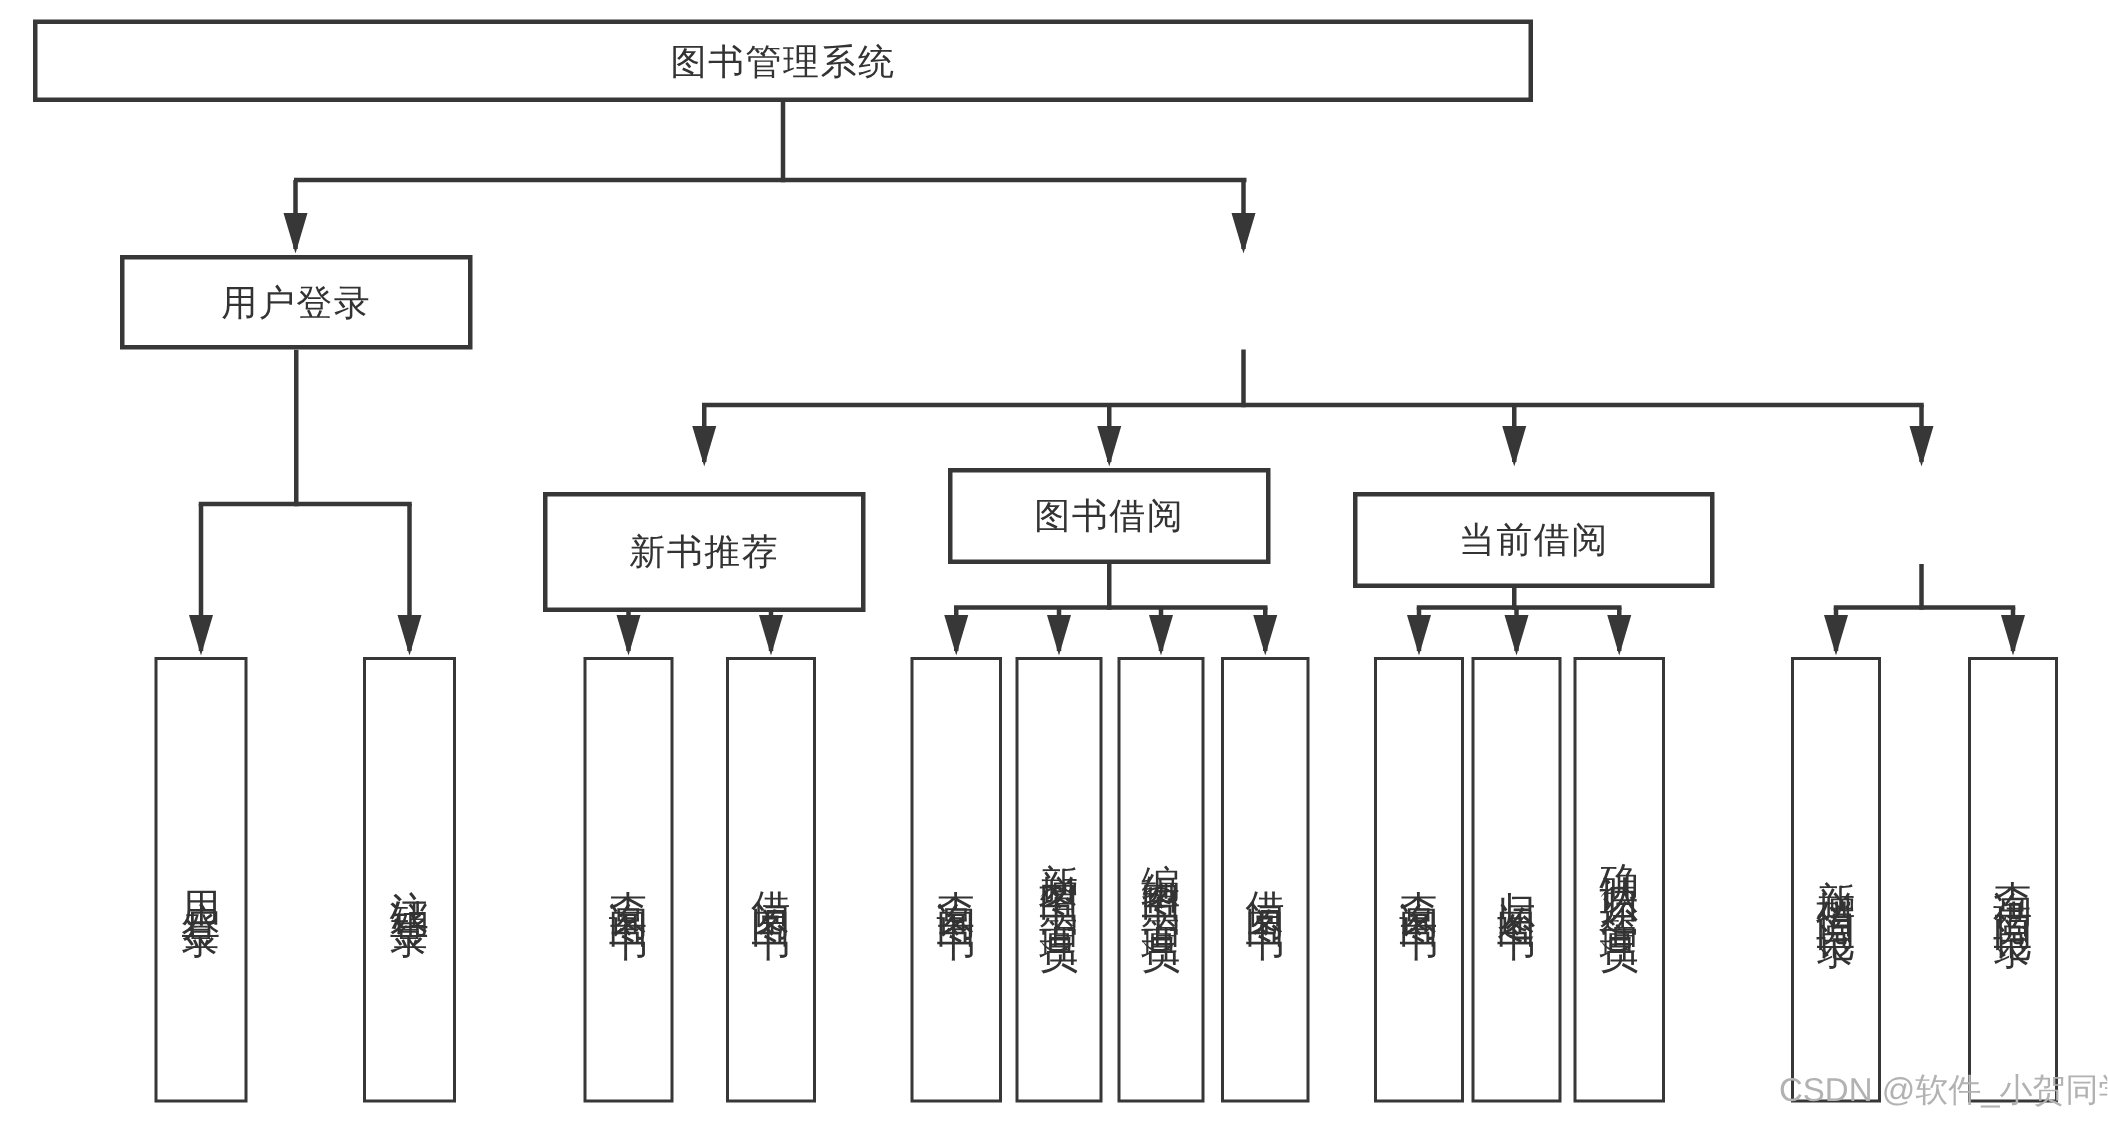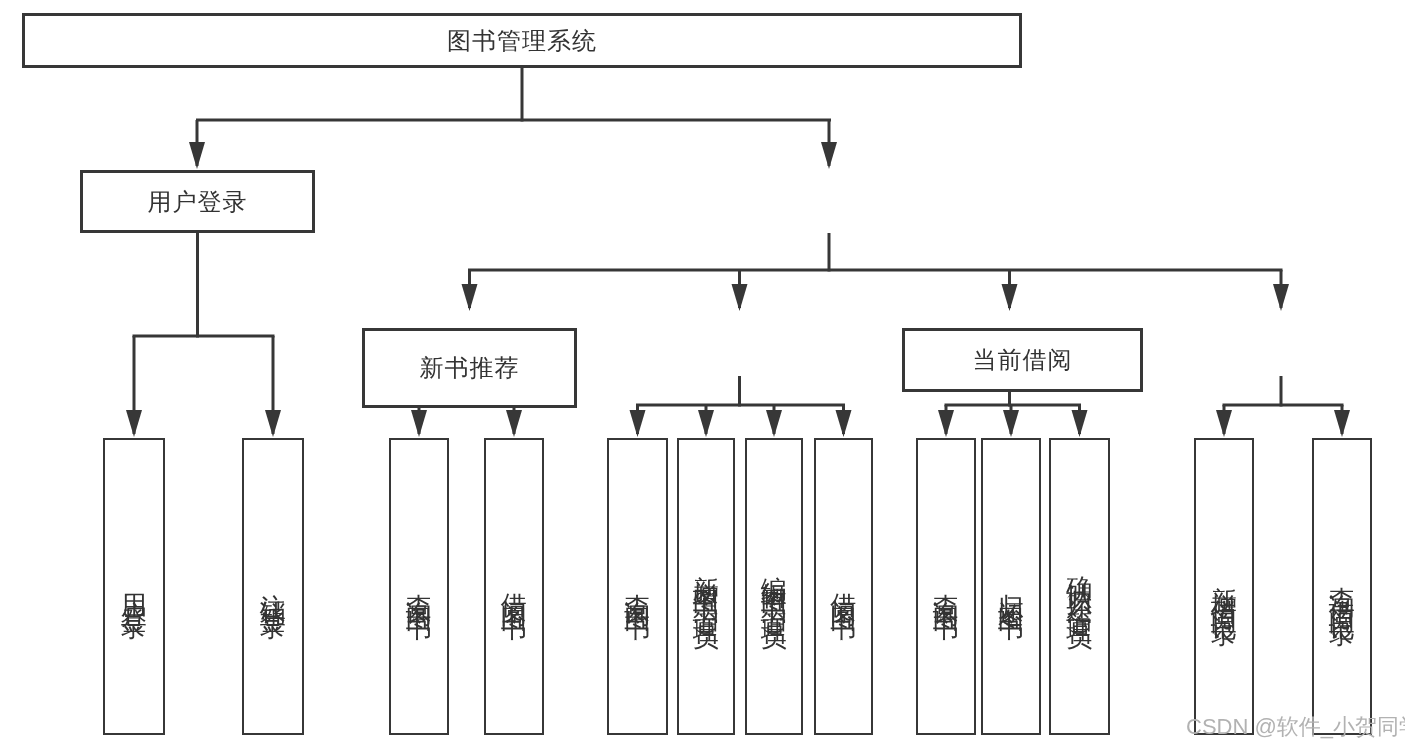--- a/index.html
+++ b/index.html
@@ -114,20 +114,23 @@
     <span>图书管理系统</span>
   </div>
 
   <div class="box h" style="left:80px;top:170px;width:235px;height:63px">
     <span>用户登录</span>
   </div>
 
   <div class="box h" style="left:362px;top:328px;width:215px;height:80px">
     <span>新书推荐</span>
   </div>
+  <div class="box h" style="left:632px;top:312px;width:215px;height:64px">
+    <span>图书借阅</span>
+  </div>
   <div class="box h" style="left:902px;top:328px;width:241px;height:64px">
     <span>当前借阅</span>
   </div>
 
   <div class="box v" style="left:103px;top:438px;width:62px;height:297px">
     <span>用户登录</span>
   </div>
   <div class="box v" style="left:242px;top:438px;width:62px;height:297px">
     <span>注销登录</span>
   </div>

